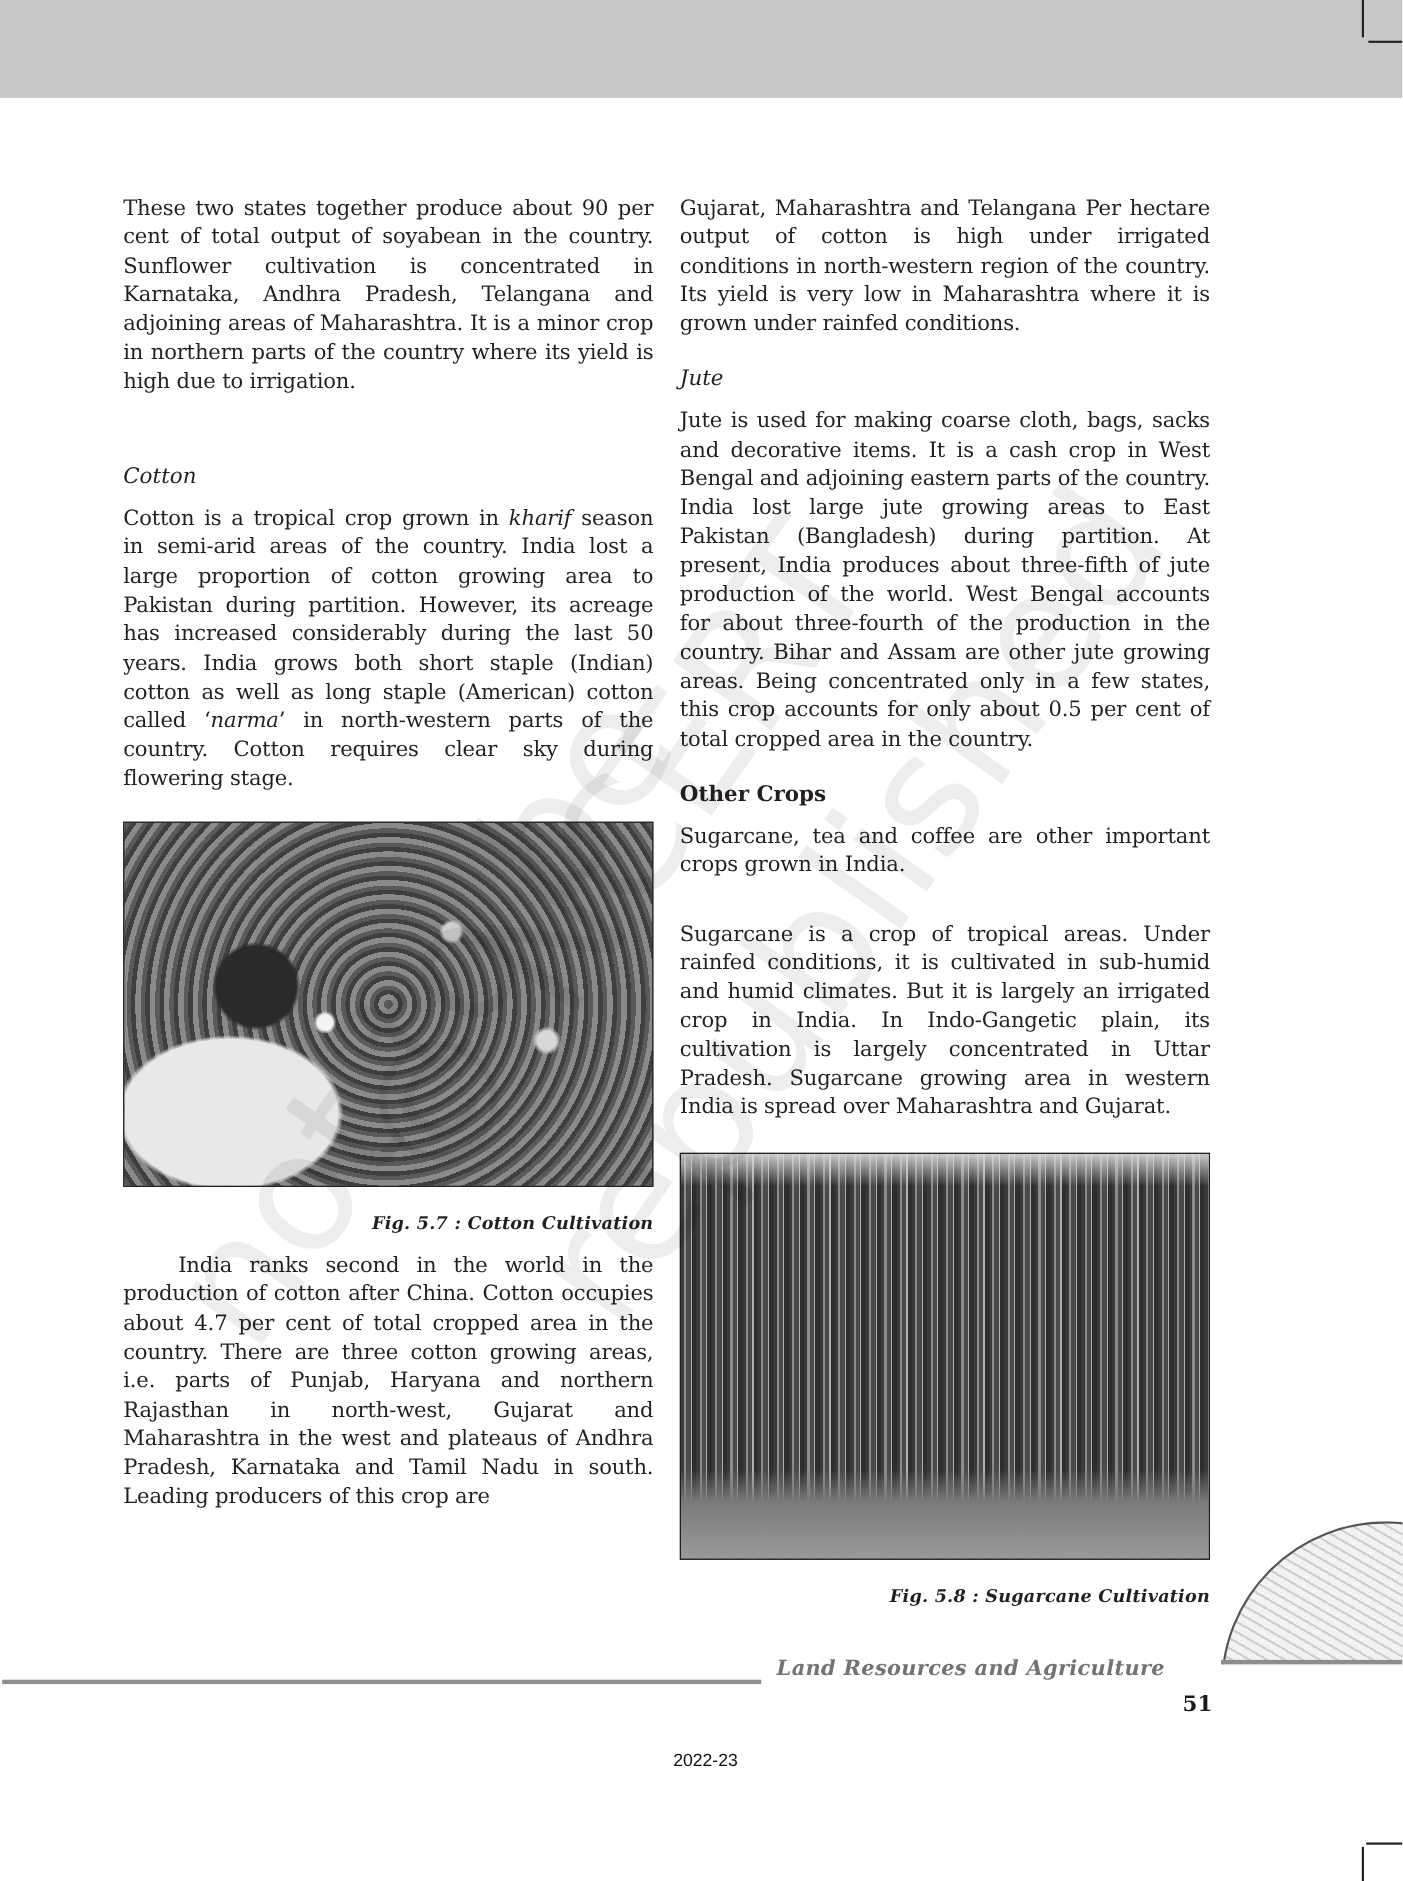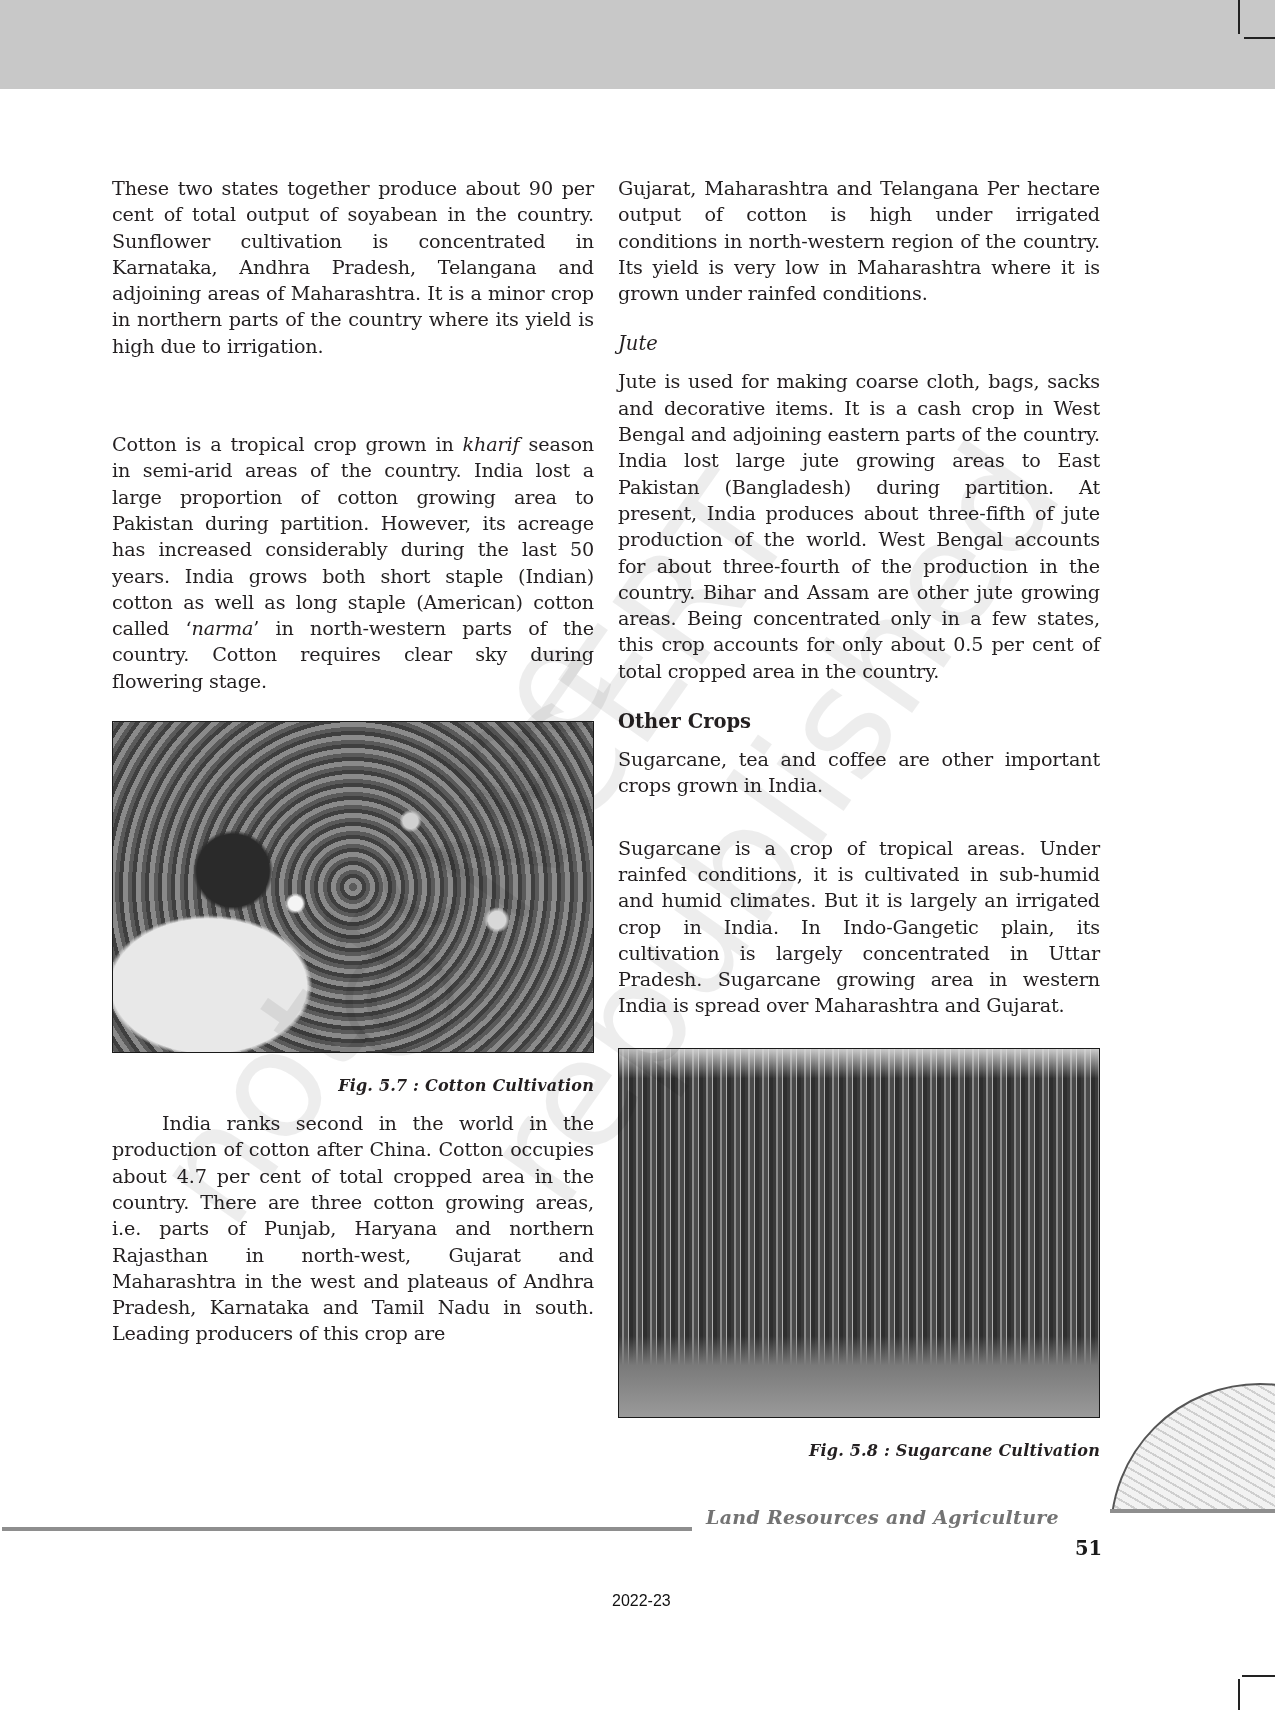--- a/index.html
+++ b/index.html
@@ -63,20 +63,21 @@
 <div class="crop-mark" style="left:1238px; top:0; width:1.5px; height:34px;"></div>
 <div class="crop-mark" style="left:1244px; top:37px; width:31px; height:1.5px;"></div>
 <div class="crop-mark" style="left:1242px; top:1675px; width:33px; height:1.5px;"></div>
 <div class="crop-mark" style="left:1238px; top:1679px; width:1.5px; height:31px;"></div>
 
 <div class="col left">
   <p class="body">These two states together produce about 90 per cent of total output of soyabean in the country. Sunflower cultivation is concentrated in Karnataka, Andhra Pradesh, Telangana and adjoining areas of Maharashtra. It is a minor crop in northern parts of the country where its yield is high due to irrigation.</p>
   <div class="gap-m"></div>
   <div class="gap-s"></div>
   <div class="gap-m"></div>
+  <h4 class="sub">Cotton</h4>
   <div class="gap-s"></div>
   <p class="body"><span>Cotton is a tropical crop grown in </span><em>kharif</em><span> season in semi-arid areas of the country.  India lost a large proportion of cotton growing area to Pakistan during partition.  However, its acreage has increased considerably during the last 50 years.  India grows both short staple (Indian) cotton as well as long staple (American) cotton called ‘</span><em>narma</em><span>’ in north-western parts of the country. Cotton requires clear sky during flowering stage.</span></p>
   <div style="height:26px"></div>
   <div class="figure cotton-photo"></div>
   <div class="caption">Fig. 5.7 : Cotton Cultivation</div>
   <div style="height:14px"></div>
   <p class="body"><span class="indent"></span><span>India ranks second in the world in the production of cotton after China. Cotton occupies about 4.7 per cent of total cropped area in the country. There are three cotton growing areas, i.e. parts of Punjab, Haryana and northern Rajasthan in north-west, Gujarat and Maharashtra in the west and plateaus of Andhra Pradesh, Karnataka and Tamil Nadu in south. Leading producers of this crop are</span></p>
 </div>
 
 <div class="col right">

